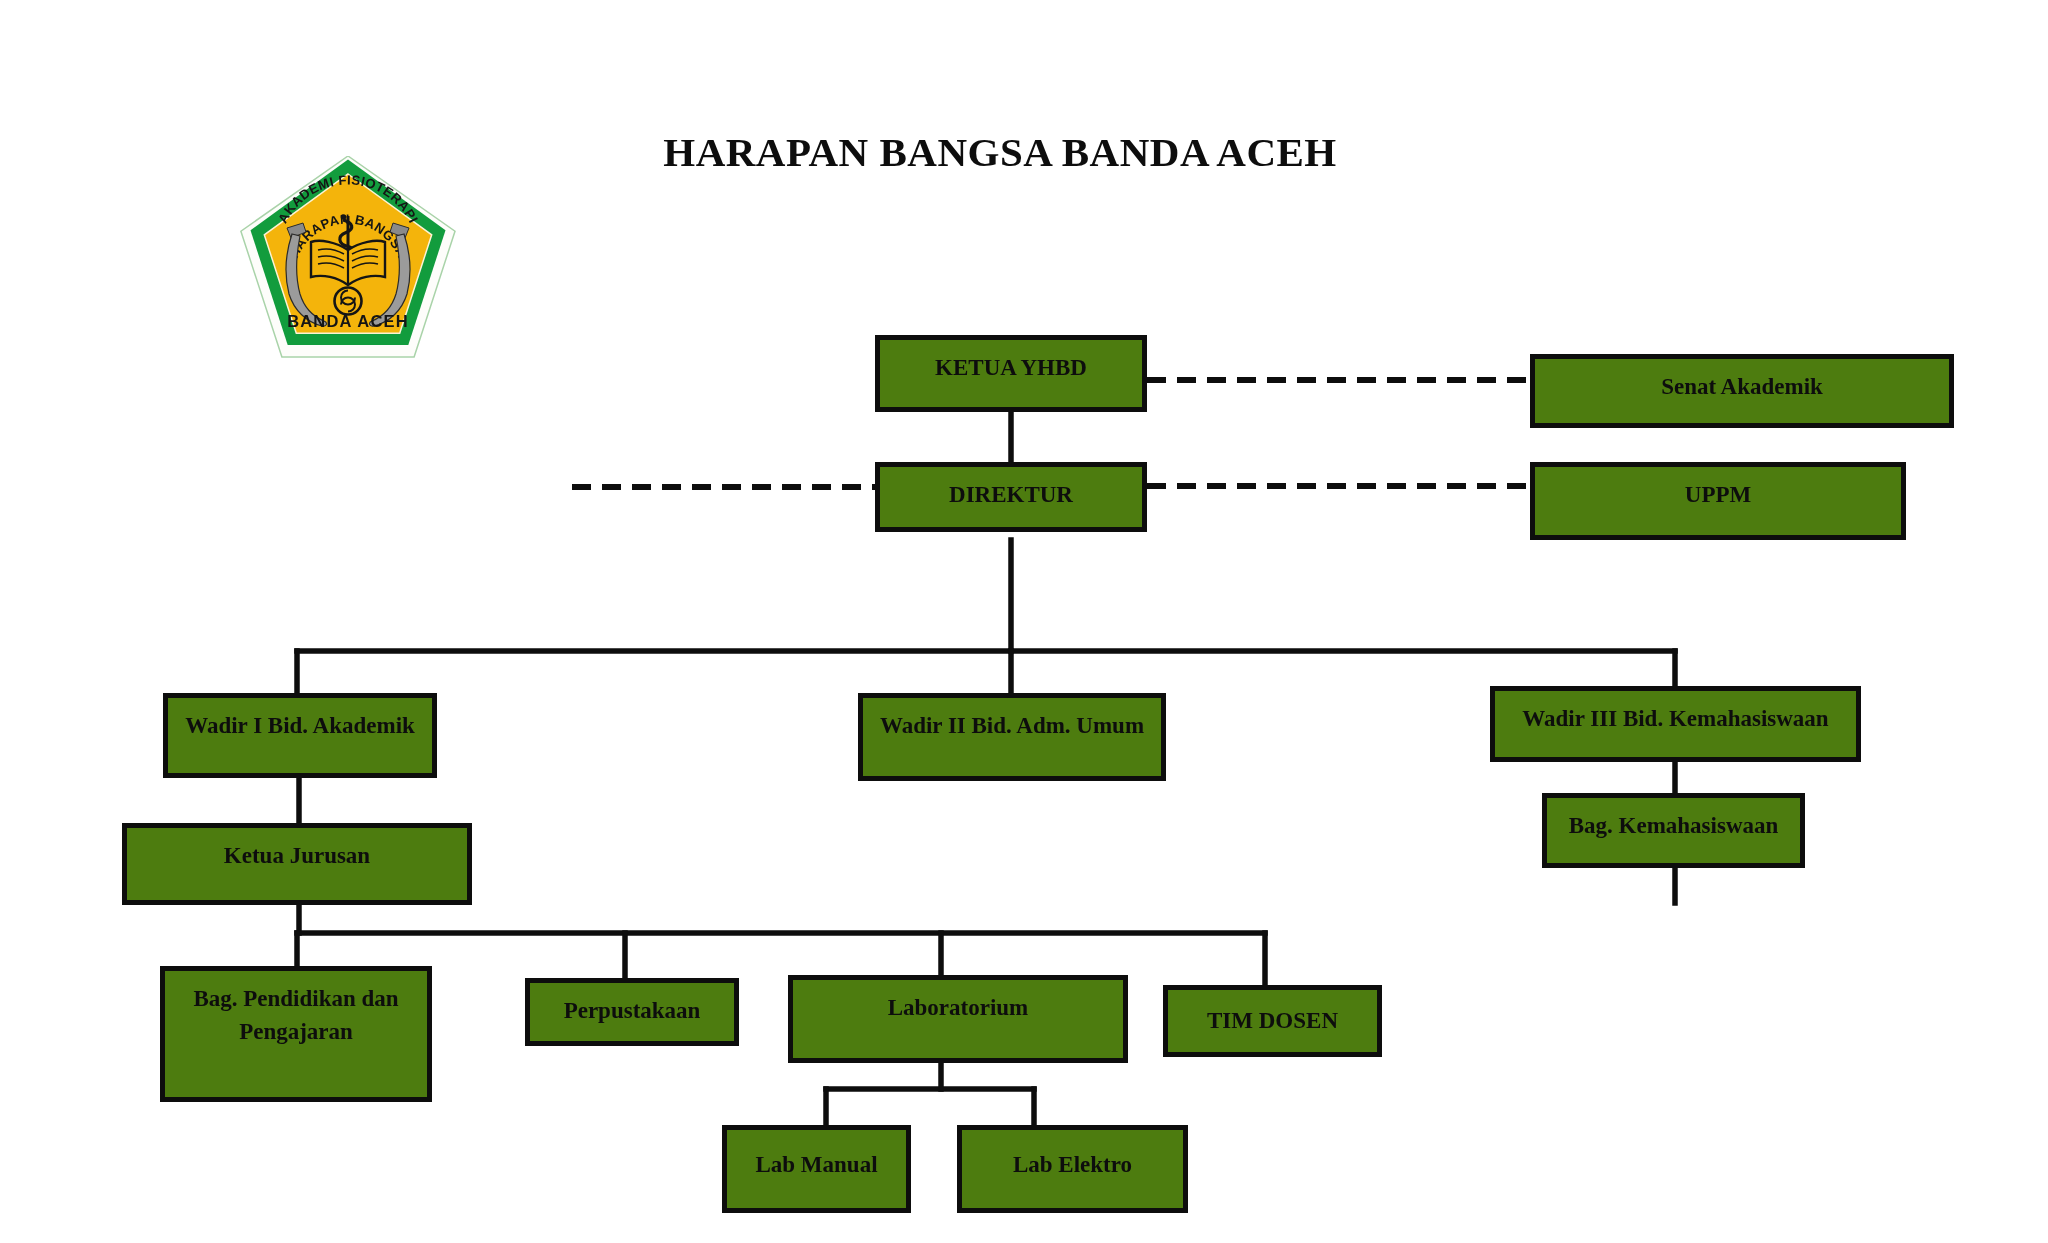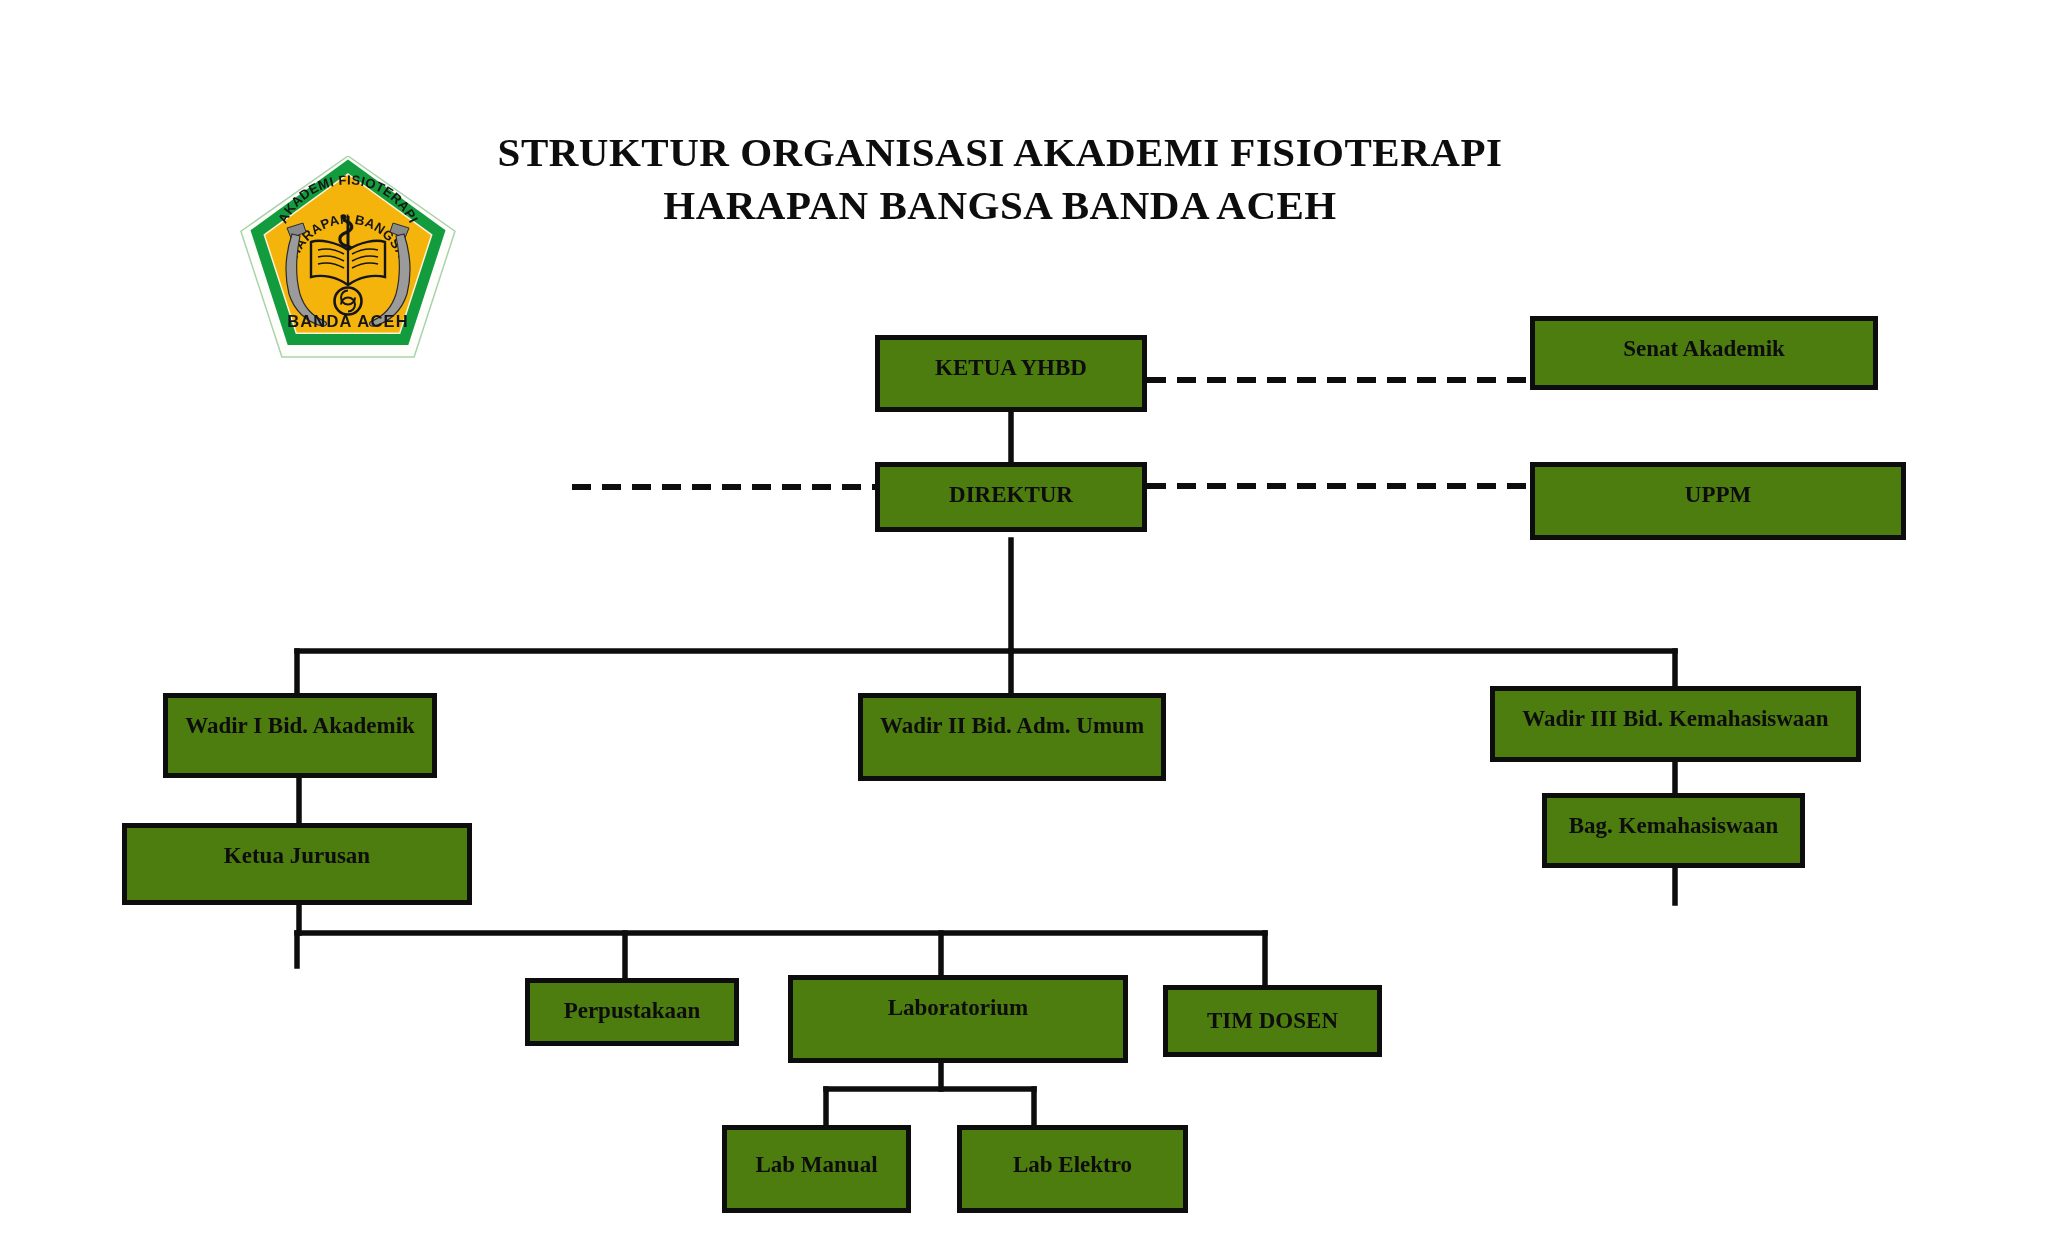--- a/index.html
+++ b/index.html
@@ -26,21 +26,20 @@
   #connectors line.solid { stroke-width:5.5; stroke-linecap:square; }
   #connectors line.dashed { stroke-width:6; stroke-dasharray:19 11; }
   #logo { position:absolute; left:233px; top:156px; width:230px; height:222px; }
 </style>
 </head>
 <body>
 
 <div id="stage">
 
   <div class="title">
-    <div>STRUKTUR ORGANISASI AKADEMI FISIOTERAPI</div>
     <div>HARAPAN BANGSA BANDA ACEH</div>
   </div>
 
   <svg id="logo" viewBox="0 0 230 222">
 
     <polygon points="115,0 222,75.2 181.1,201.1 48.9,201.1 7.9,75.2" fill="#fdfdfa" stroke="#a9d3a9" stroke-width="1.5"></polygon>
 
     <polygon points="115,3.5 212.5,74.3 175.3,188.9 54.7,188.9 17.5,74.3" fill="#129C3D"></polygon>
 
     <polygon points="115,18 198.7,78.8 166.7,177.2 63.3,177.2 31.3,78.8" fill="#F4B40B" stroke="#fdf3d4" stroke-width="1.5"></polygon>
@@ -116,38 +115,39 @@
     <line class="solid" x1="826" y1="1089" x2="826" y2="1125"></line>
     <line class="solid" x1="1034" y1="1089" x2="1034" y2="1125"></line>
 
     <line class="dashed" x1="1147" y1="380" x2="1530" y2="380"></line>
     <line class="dashed" x1="572" y1="487" x2="875" y2="487"></line>
     <line class="dashed" x1="1147" y1="486" x2="1530" y2="486"></line>
   </svg>
 
   <div class="node" style="left:875px;top:335px;width:272px;height:77px;">KETUA YHBD</div>
 
-  <div class="node" style="left:1530px;top:316px;width:348px;height:74px;">Senat Akademik</div>
+  <div class="node" style="left:1530px;top:354px;width:424px;height:74px;">Senat Akademik</div>
 
 
   <div class="node" style="left:875px;top:462px;width:272px;height:70px;">DIREKTUR</div>
 
   <div class="node" style="left:1530px;top:462px;width:376px;height:78px;">UPPM</div>
 
   <div class="node" style="left:163px;top:693px;width:274px;height:85px;">Wadir I Bid. Akademik</div>
 
   <div class="node" style="left:858px;top:693px;width:308px;height:88px;">Wadir II Bid. Adm. Umum</div>
 
   <div class="node" style="left:1490px;top:686px;width:371px;height:76px;">Wadir III Bid. Kemahasiswaan</div>
 
   <div class="node" style="left:1542px;top:793px;width:263px;height:75px;">Bag. Kemahasiswaan</div>
 
 
   <div class="node" style="left:122px;top:823px;width:350px;height:82px;">Ketua Jurusan</div>
 
+  <div class="node" style="left:160px;top:966px;width:272px;height:136px;">Bag. Pendidikan dan Pengajaran</div>
 
   <div class="node" style="left:525px;top:978px;width:214px;height:68px;">Perpustakaan</div>
 
   <div class="node" style="left:788px;top:975px;width:340px;height:88px;">Laboratorium</div>
 
   <div class="node v-center" style="left:1163px;top:985px;width:219px;height:72px;">TIM DOSEN</div>
 
   <div class="node pt-lg" style="left:722px;top:1125px;width:189px;height:88px;">Lab Manual</div>
 
   <div class="node pt-lg" style="left:933px;top:1125px;width:231px;height:88px;margin-left:24px;">Lab Elektro</div>

